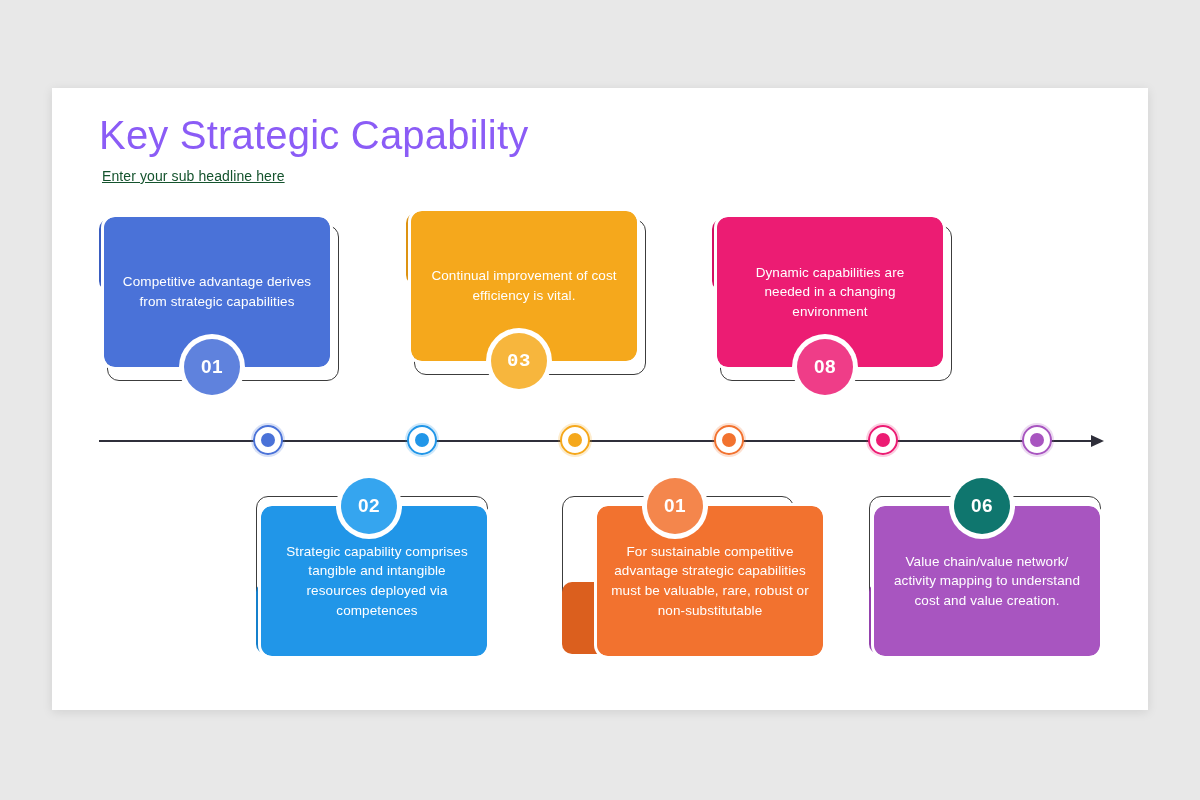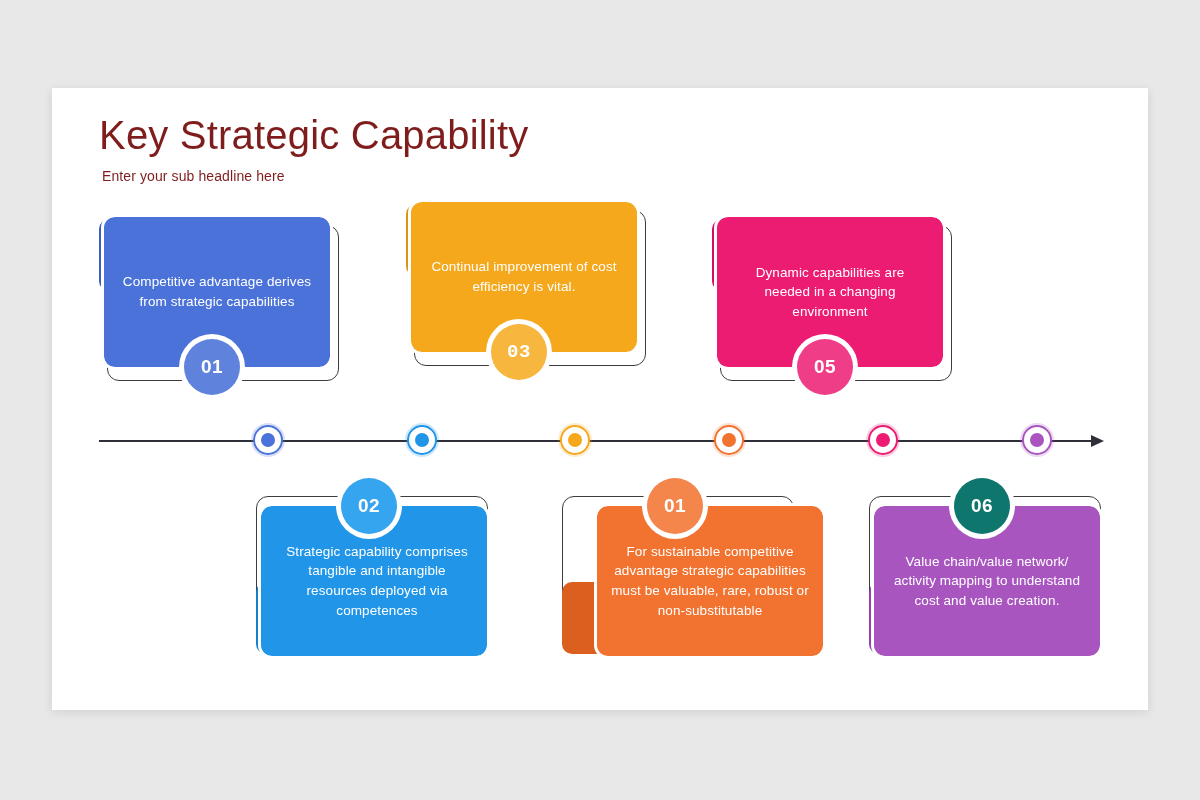--- a/index.html
+++ b/index.html
@@ -30,30 +30,31 @@
   #heading {
     position: absolute;
     left: 47px;
     top: 24px;
     width: 700px;
   }
   #page-title {
     margin: 0;
     font-size: 40px;
     font-weight: 400;
-    color: #7f1d1d;
+    color: #8b5cf6;
     letter-spacing: 0.2px;
     line-height: 1.15;
   }
   #page-subtitle {
     margin: 10px 0 0 3px;
     font-size: 14px;
     font-weight: 400;
-    color: #7f1d1d;
+    color: #14532d;
     letter-spacing: 0.1px;
+    text-decoration: underline;
   }
 
   
   #timeline {
     position: absolute;
     left: 47px;
     top: 352px;
     width: 1005px;
     height: 2px;
   }
@@ -208,35 +209,35 @@
 
   <div id="card-host">
       <div class="card top" style="left: 47px; top: 129px;">
         <div class="card-frame"></div>
         <div class="card-tab" style="background: rgb(58, 93, 192);"></div>
         <div class="card-panel" style="background: rgb(74, 114, 216);">
           <div class="card-text">Competitive advantage derives from strategic capabilities</div>
         </div>
         <div class="badge" style="background: rgb(95, 130, 221);">01</div>
       </div>
-      <div class="card top" style="left: 354px; top: 114px;">
+      <div class="card top" style="left: 354px; top: 123px;">
         <div class="card-frame"></div>
         <div class="card-tab" style="background: rgb(221, 147, 18);"></div>
         <div class="card-panel" style="background: rgb(245, 168, 28);">
           <div class="card-text">Continual improvement of cost efficiency is vital.</div>
         </div>
         <div class="badge" style="background: rgb(247, 182, 61); font-family: Liberation Mono, monospace;">03</div>
       </div>
       <div class="card top" style="left: 660px; top: 129px;">
         <div class="card-frame"></div>
         <div class="card-tab" style="background: rgb(211, 15, 98);"></div>
         <div class="card-panel" style="background: rgb(236, 28, 115);">
           <div class="card-text">Dynamic capabilities are needed in a changing environment</div>
         </div>
-        <div class="badge" style="background: rgb(239, 61, 136);">05</div>
+        <div class="badge" style="background: rgb(239, 61, 136);">08</div>
       </div>
       <div class="card bottom" style="left: 204px; top: 408px;">
         <div class="card-frame"></div>
         <div class="card-tab" style="background: rgb(21, 128, 204);"></div>
         <div class="card-panel" style="background: rgb(33, 150, 232); padding-left: 20px;">
           <div class="card-text">Strategic capability comprises tangible and intangible resources deployed via competences</div>
         </div>
         <div class="badge" style="background: rgb(53, 165, 239);">02</div>
       </div>
       <div class="card bottom" style="left: 510px; top: 408px;">

